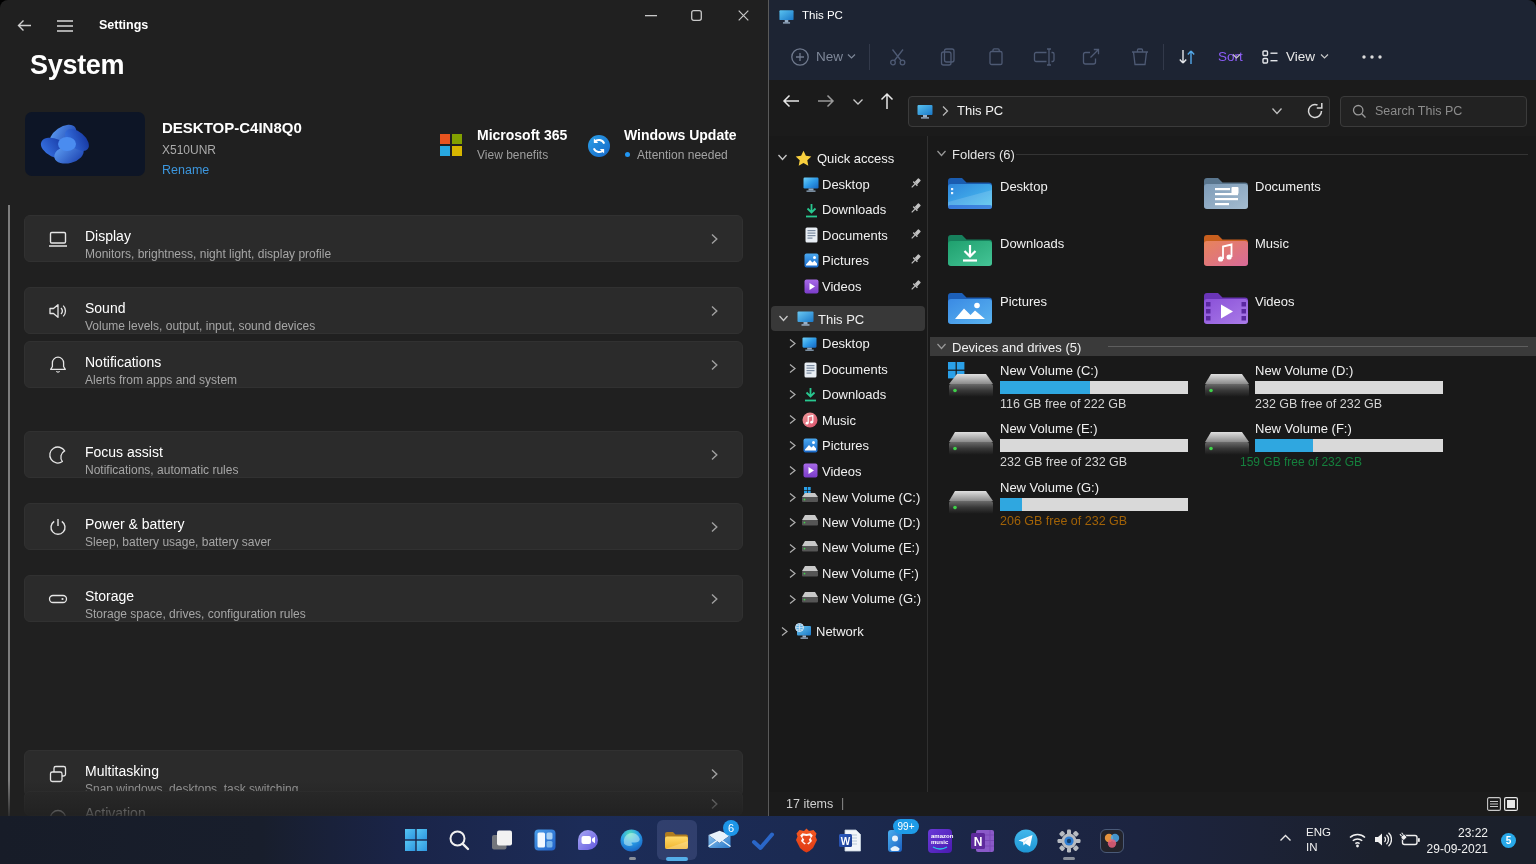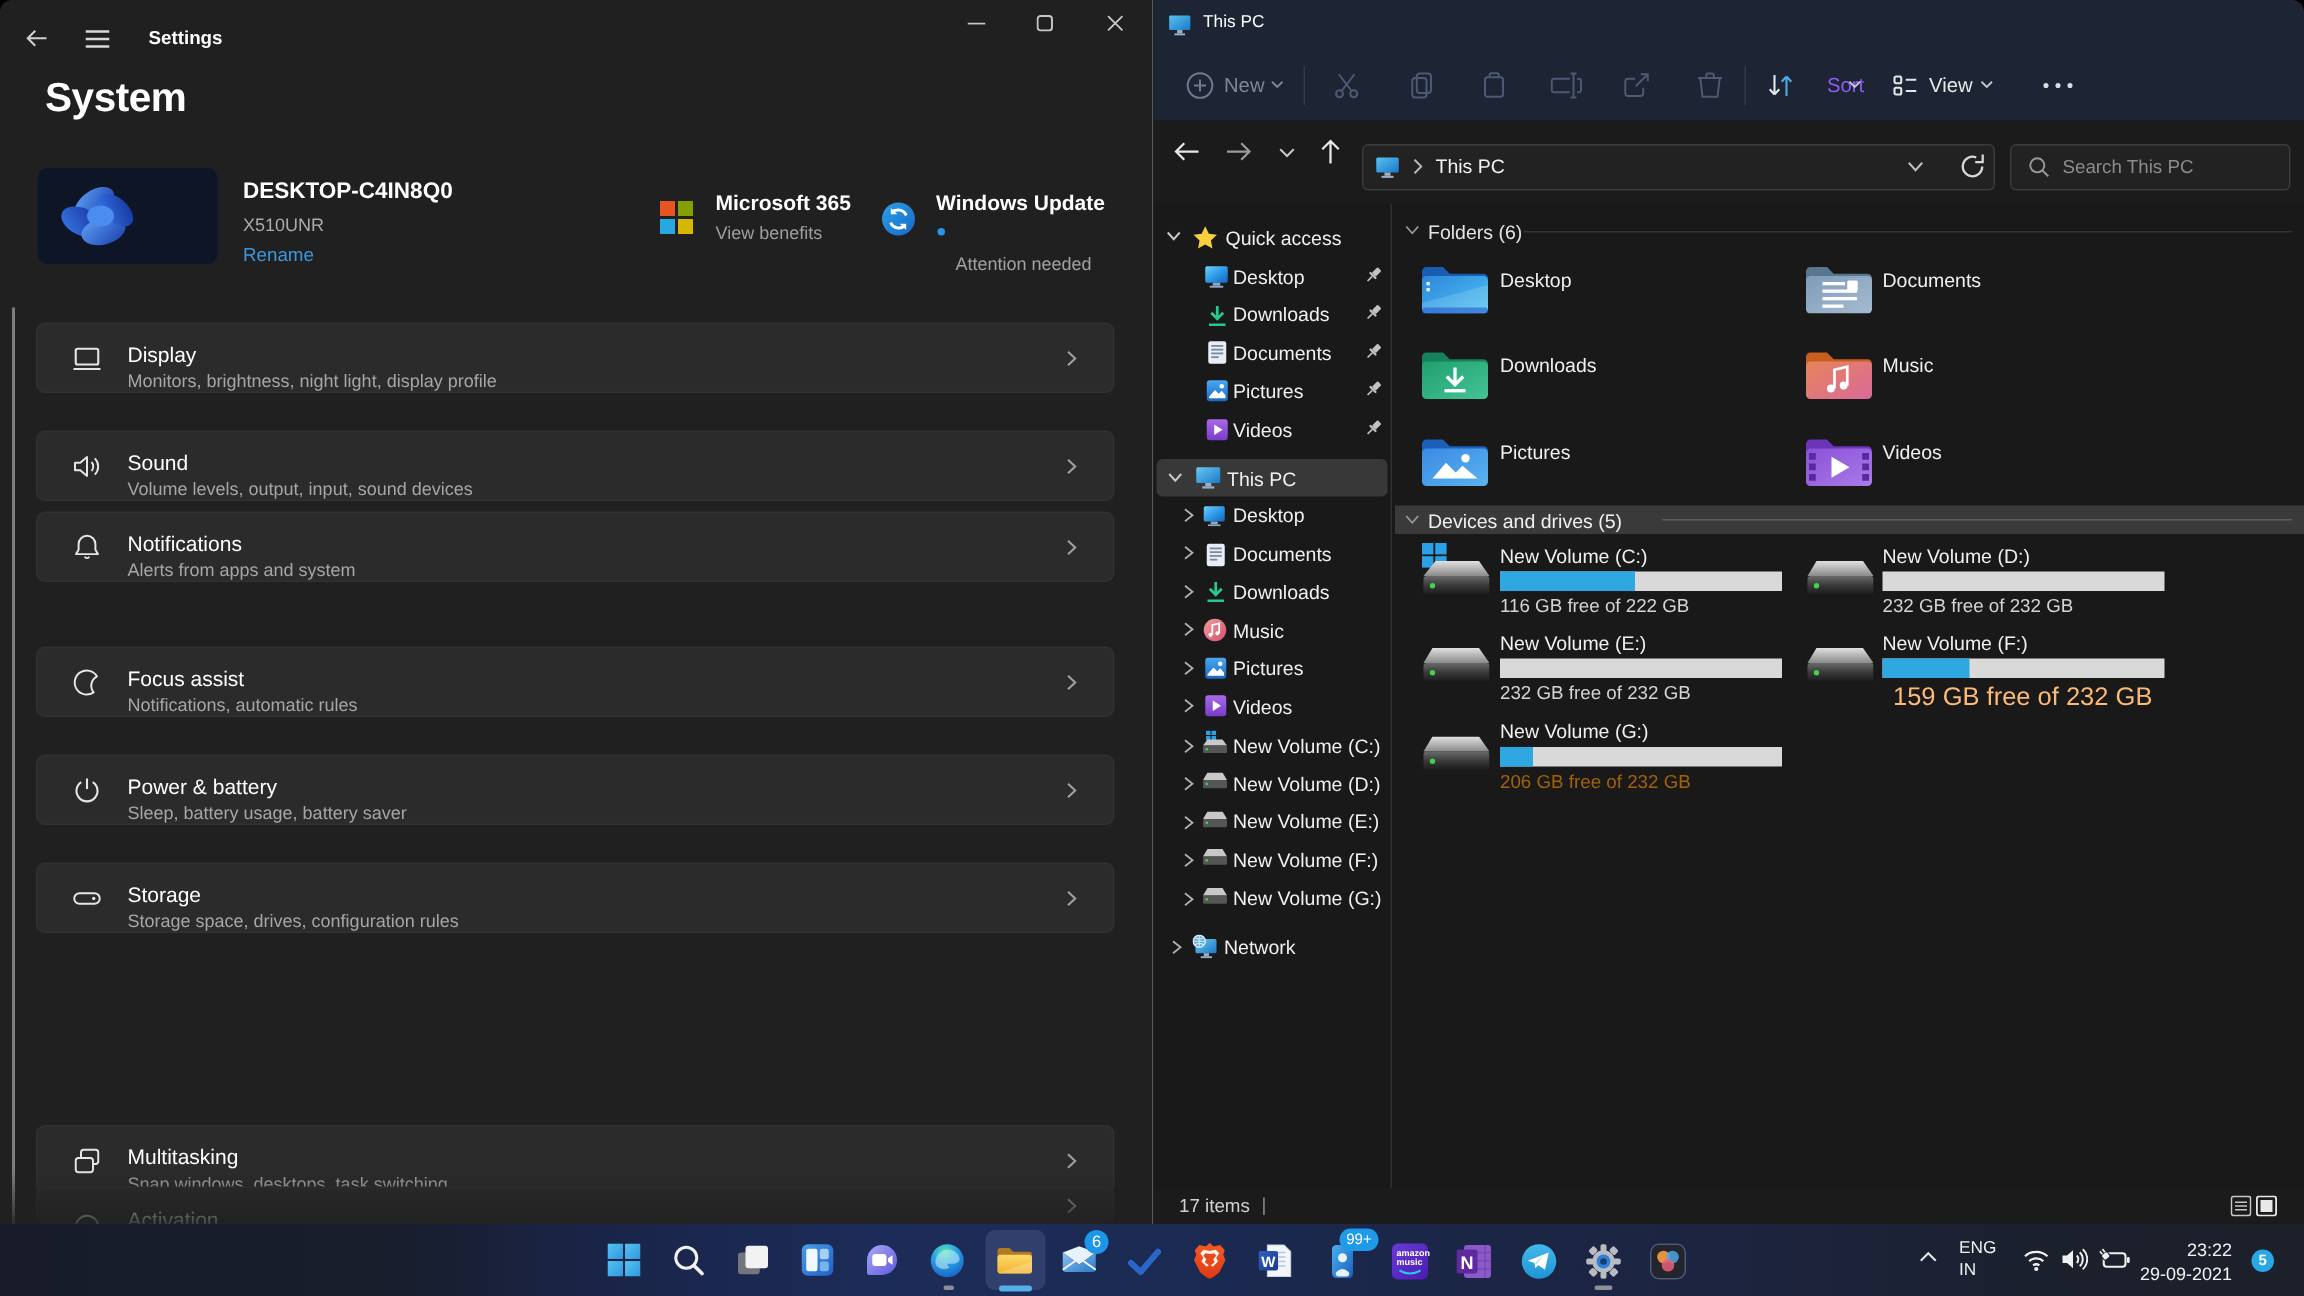--- a/index.html
+++ b/index.html
@@ -85,21 +85,21 @@
     <div class="txt" style="left:477px;top:148px;font-size:12px;color:#9e9e9e;">View benefits</div>
 
     <div class="abs" style="left:588px;top:135px;width:22px;height:22px;border-radius:50%;background:linear-gradient(135deg,#2ba0e8,#1668c8);"></div>
     <svg class="abs" style="left:591px;top:138px" width="16" height="16" viewBox="0 0 16 16">
         <path d="M13.2 5.6 A6 6 0 0 0 3.4 3.8 M2.8 10.4 A6 6 0 0 0 12.6 12.2" stroke="#fff" stroke-width="2" fill="none"></path>
         <path d="M2.9 0.6 L2.9 4.9 L7.2 4.9 Z" fill="#fff"></path>
         <path d="M13.1 15.4 L13.1 11.1 L8.8 11.1 Z" fill="#fff"></path>
       </svg>
     <div class="txt" style="left:624px;top:127px;font-size:14px;color:#fff;font-weight:bold;">Windows Update</div>
     <div class="abs" style="left:625px;top:152px;width:5px;height:5px;border-radius:50%;background:#2196f3;"></div>
-    <div class="txt" style="left:637px;top:148px;font-size:12px;color:#a2a2a2;margin-top:21px;">Attention needed</div>
+    <div class="txt" style="left:637px;top:148px;font-size:12px;color:#a2a2a2;">Attention needed</div>
 
     <div class="abs" style="left:8px;top:205px;width:1.5px;height:611px;background:#7d7d7d;"></div>
 
     <div class="scard" style="top:215px;">
       <svg class="ic" viewBox="0 0 22 22">
           <rect x="3.5" y="4.5" width="15" height="10.5" rx="1.2" fill="none" stroke="#e6e6e6" stroke-width="1.4"></rect>
           <path d="M2 18 H20" stroke="#e6e6e6" stroke-width="1.4"></path>
         </svg>
       <div class="t1">Display</div>
         <div class="t2">Monitors, brightness, night light, display profile</div>
@@ -680,21 +680,21 @@
 
       <svg class="abs" style="left:273px;top:296px" width="46" height="26" viewBox="0 0 46 26">
         <polygon points="8,0 39,0 46,10 2,10" fill="url(#dtop)"></polygon>
         <rect x="2" y="10" width="44" height="13" rx="2" fill="url(#dfront)"></rect>
         <circle cx="8" cy="16.5" r="1.8" fill="#3fd24a"></circle>
       </svg>
       <div class="txt" style="left:325px;top:285px;font-size:13px;color:#f0f0f0;">New Volume (F:)</div>
       <div class="abs" style="left:325px;top:303px;width:188px;height:13px;background:#d9d9d9;">
           <div style="width:31%;height:100%;background:#2fa7e0;"></div>
         </div>
-      <div class="txt" style="left:332px;top:319px;font-size:17px;color:#fdba74;">159 GB free of 232 GB</div>
+      <div class="txt" style="left:310px;top:319px;font-size:12px;color:#15803d;">159 GB free of 232 GB</div>
 
       <svg class="abs" style="left:17px;top:355px" width="46" height="26" viewBox="0 0 46 26">
         <polygon points="8,0 39,0 46,10 2,10" fill="url(#dtop)"></polygon>
         <rect x="2" y="10" width="44" height="13" rx="2" fill="url(#dfront)"></rect>
         <circle cx="8" cy="16.5" r="1.8" fill="#3fd24a"></circle>
       </svg>
       <div class="txt" style="left:70px;top:344px;font-size:13px;color:#f0f0f0;">New Volume (G:)</div>
       <div class="abs" style="left:70px;top:362px;width:188px;height:13px;background:#d9d9d9;">
           <div style="width:11.5%;height:100%;background:#2fa7e0;"></div>
         </div>

